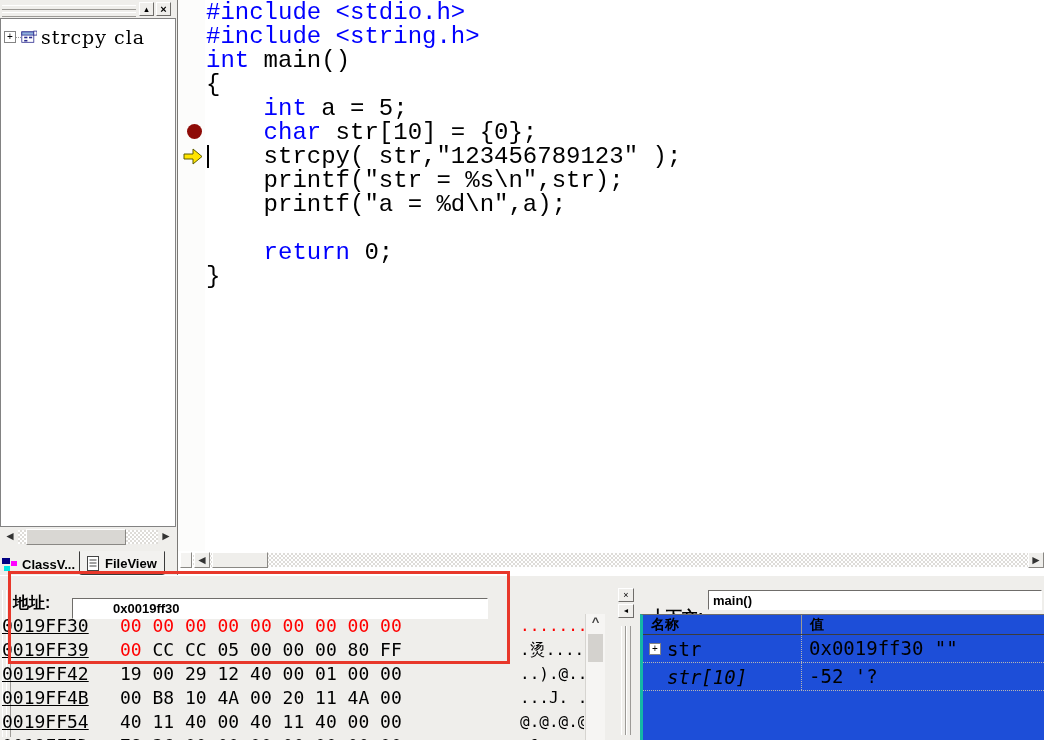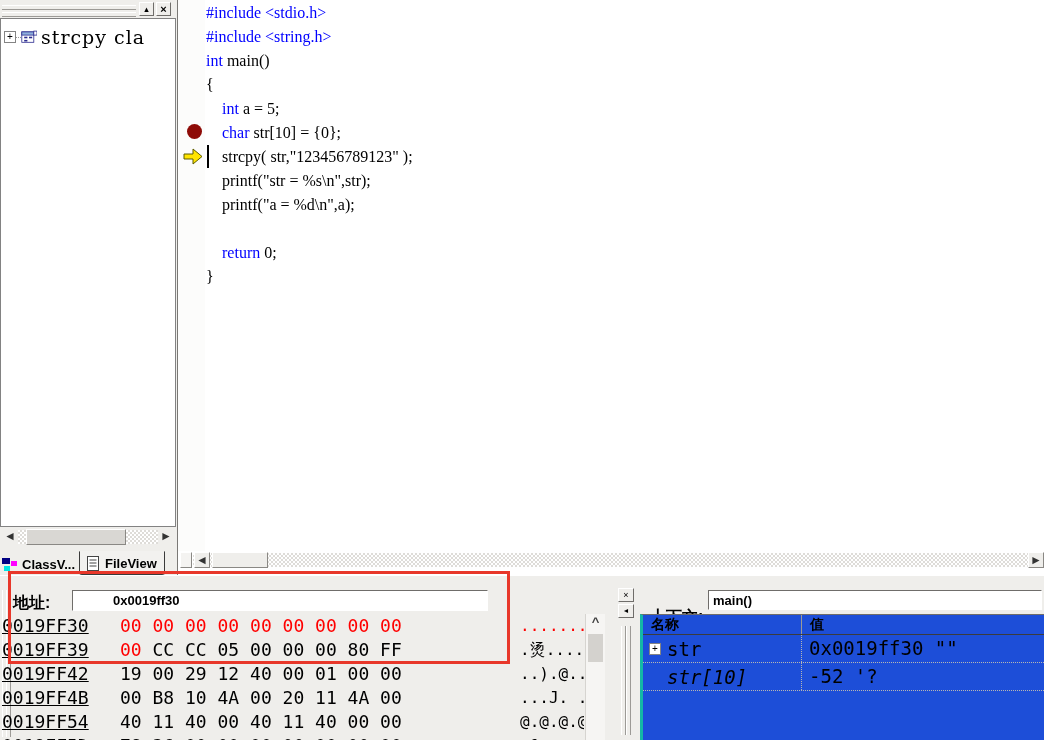--- a/index.html
+++ b/index.html
@@ -36,22 +36,22 @@
   .ws-tabs{position:absolute;left:0;top:547px;width:177px;height:28px;display:flex;align-items:flex-end;}
   .tab{display:flex;align-items:center;gap:4px;font-size:13px;font-weight:bold;padding:4px 4px 3px 2px;
     cursor:pointer;white-space:nowrap;}
   .tab.active{background:#f2f1ef;border:1px solid #3a3a3a;border-top-color:#f2f1ef;
     border-radius:0 0 3px 3px;margin-top:-1px;padding:4px 7px 3px 5px;}
   .icon16{width:16px;height:15px;flex:0 0 auto;}
   
   .editor{position:absolute;left:177px;top:0;width:867px;height:575px;background:#fff;
     border-left:1px solid #7a7875;box-sizing:border-box;}
   .gutter{position:absolute;left:0;top:0;width:27px;height:551px;background:#fcfcfb;}
-  .code{position:absolute;left:28px;top:1px;right:0;font-family:Liberation Serif, serif;
-    font-size:16px;line-height:24px;white-space:pre;cursor:text;}
+  .code{position:absolute;left:28px;top:1px;right:0;font-family:Liberation Mono, monospace;
+    font-size:24px;line-height:24px;white-space:pre;cursor:text;}
   .code-line{height:24px;}
   .kw{color:#0000ff;}
   .bp-dot{position:absolute;left:9px;width:15px;height:15px;border-radius:50%;background:#8e0b07;}
   .cur-arrow{position:absolute;left:5px;width:20px;height:17px;}
   .caret{position:absolute;left:29px;width:2px;height:23px;background:#000;}
   .ed-hscroll{position:absolute;left:1px;right:0;top:552px;height:16px;}
   .ed-hscroll .splitbox{position:absolute;left:1px;top:0;width:12px;height:16px;background:#f4f3f1;
     border:1px solid;border-color:#fff #8a8884 #8a8884 #fff;box-sizing:border-box;cursor:col-resize;}
   .ed-hscroll .track{position:absolute;left:14px;right:0;top:1px;height:14px;
     background-image:linear-gradient(45deg,#dedcd8 25%,transparent 25%,transparent 75%,#dedcd8 75%),
@@ -185,21 +185,21 @@
   </div>
 
   <div class="bottom">
 
     <div class="mem">
       <div class="mem-grip">
           <div class="v v1"></div>
           <div class="v v2"></div>
         </div>
       <div class="fld-label" style="left:13px;top:7px;">地址:</div>
-      <input class="sunken-input" style="left: 72px; top: 4px; width: 416px; height: 21px; padding-left: 40px;" value="0x0019ff30">
+      <input class="sunken-input" style="left: 72px; top: 12px; width: 416px; height: 21px; padding-left: 40px;" value="0x0019ff30">
       <div class="mem-rows"><div class="mem-row"><span class="mem-addr">0019FF30</span><span class="mem-bytes"><span class="red">00 00 00 00 00 00 00 00 00</span></span><span class="mem-ascii red">.........</span></div><div class="mem-row"><span class="mem-addr">0019FF39</span><span class="mem-bytes"><span class="red">00 </span><span>CC CC 05 00 00 00 80 FF</span></span><span class="mem-ascii">.烫......</span></div><div class="mem-row"><span class="mem-addr">0019FF42</span><span class="mem-bytes"><span>19 00 29 12 40 00 01 00 00</span></span><span class="mem-ascii">..).@....</span></div><div class="mem-row"><span class="mem-addr">0019FF4B</span><span class="mem-bytes"><span>00 B8 10 4A 00 20 11 4A 00</span></span><span class="mem-ascii">...J. .J.</span></div><div class="mem-row"><span class="mem-addr">0019FF54</span><span class="mem-bytes"><span>40 11 40 00 40 11 40 00 00</span></span><span class="mem-ascii">@.@.@.@..</span></div><div class="mem-row"><span class="mem-addr">0019FF5D</span><span class="mem-bytes"><span>78 26 00 00 00 00 00 00 00</span></span><span class="mem-ascii">x&amp;.......</span></div></div>
       <div class="mem-vscroll">
         <div class="up">^</div>
         <div class="thumb"></div>
       </div>
     </div>
 
     <div class="dockbar">
       <button class="mini-btn">×</button>
       <button class="mini-btn" style="font-size:7px;">◄</button>

